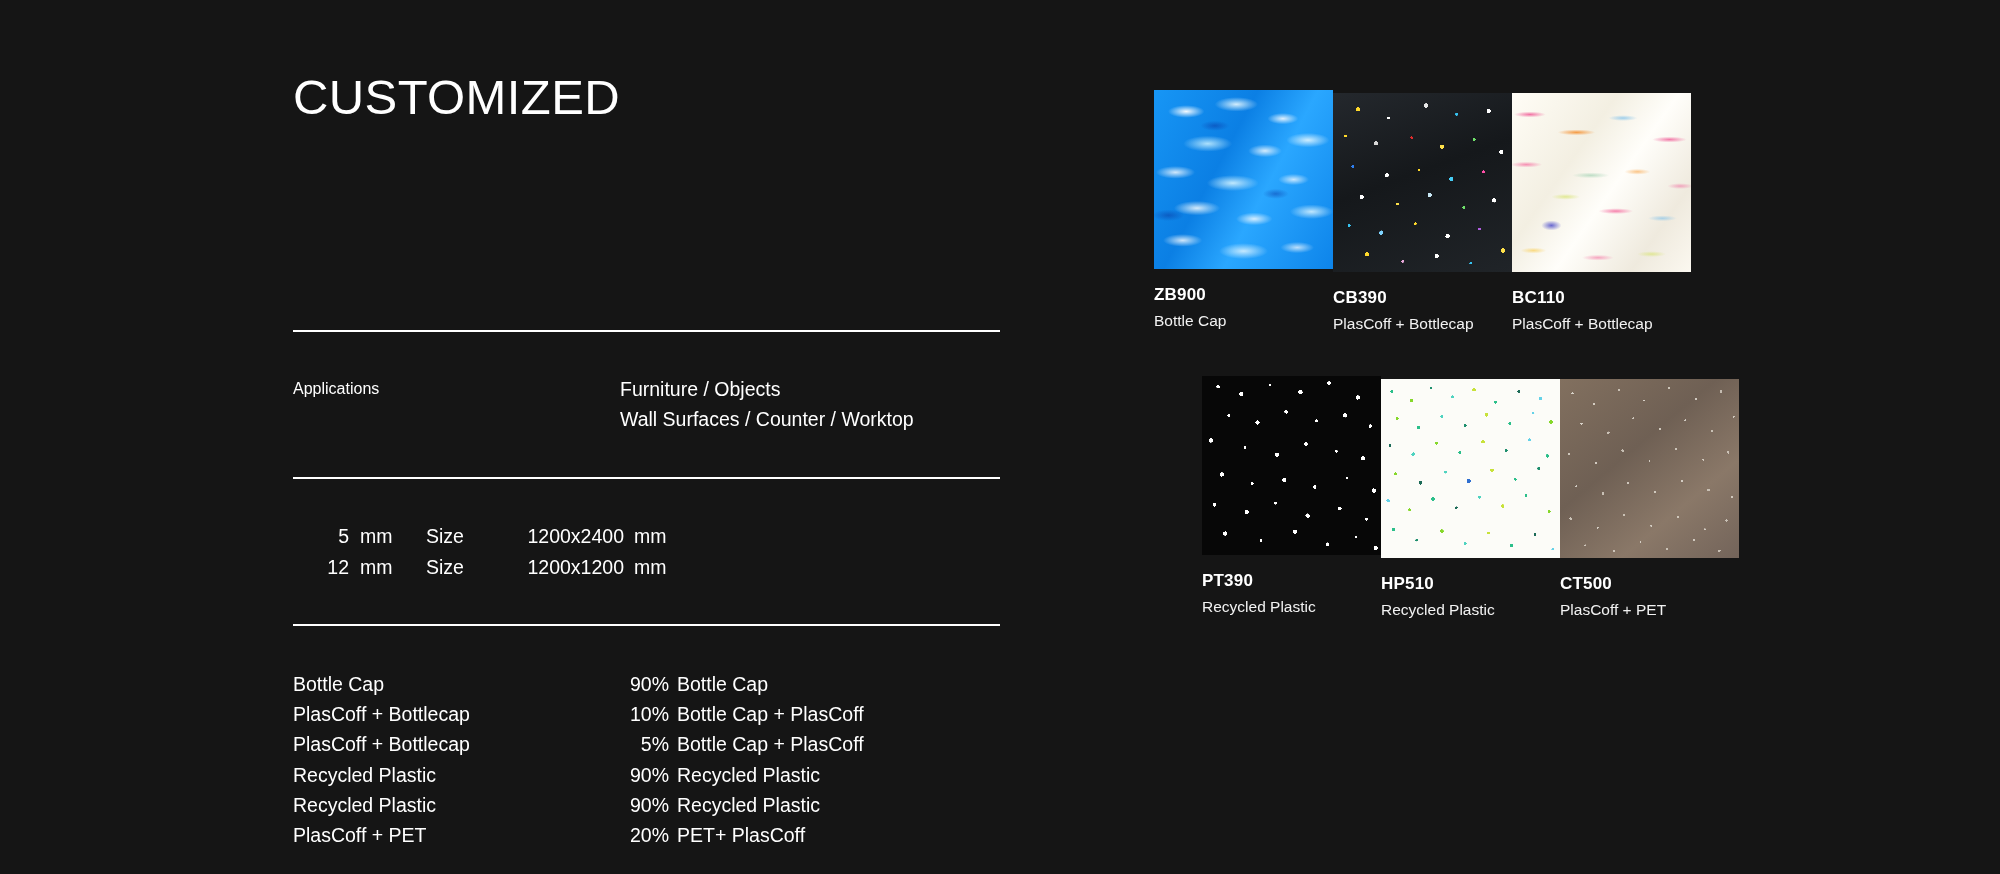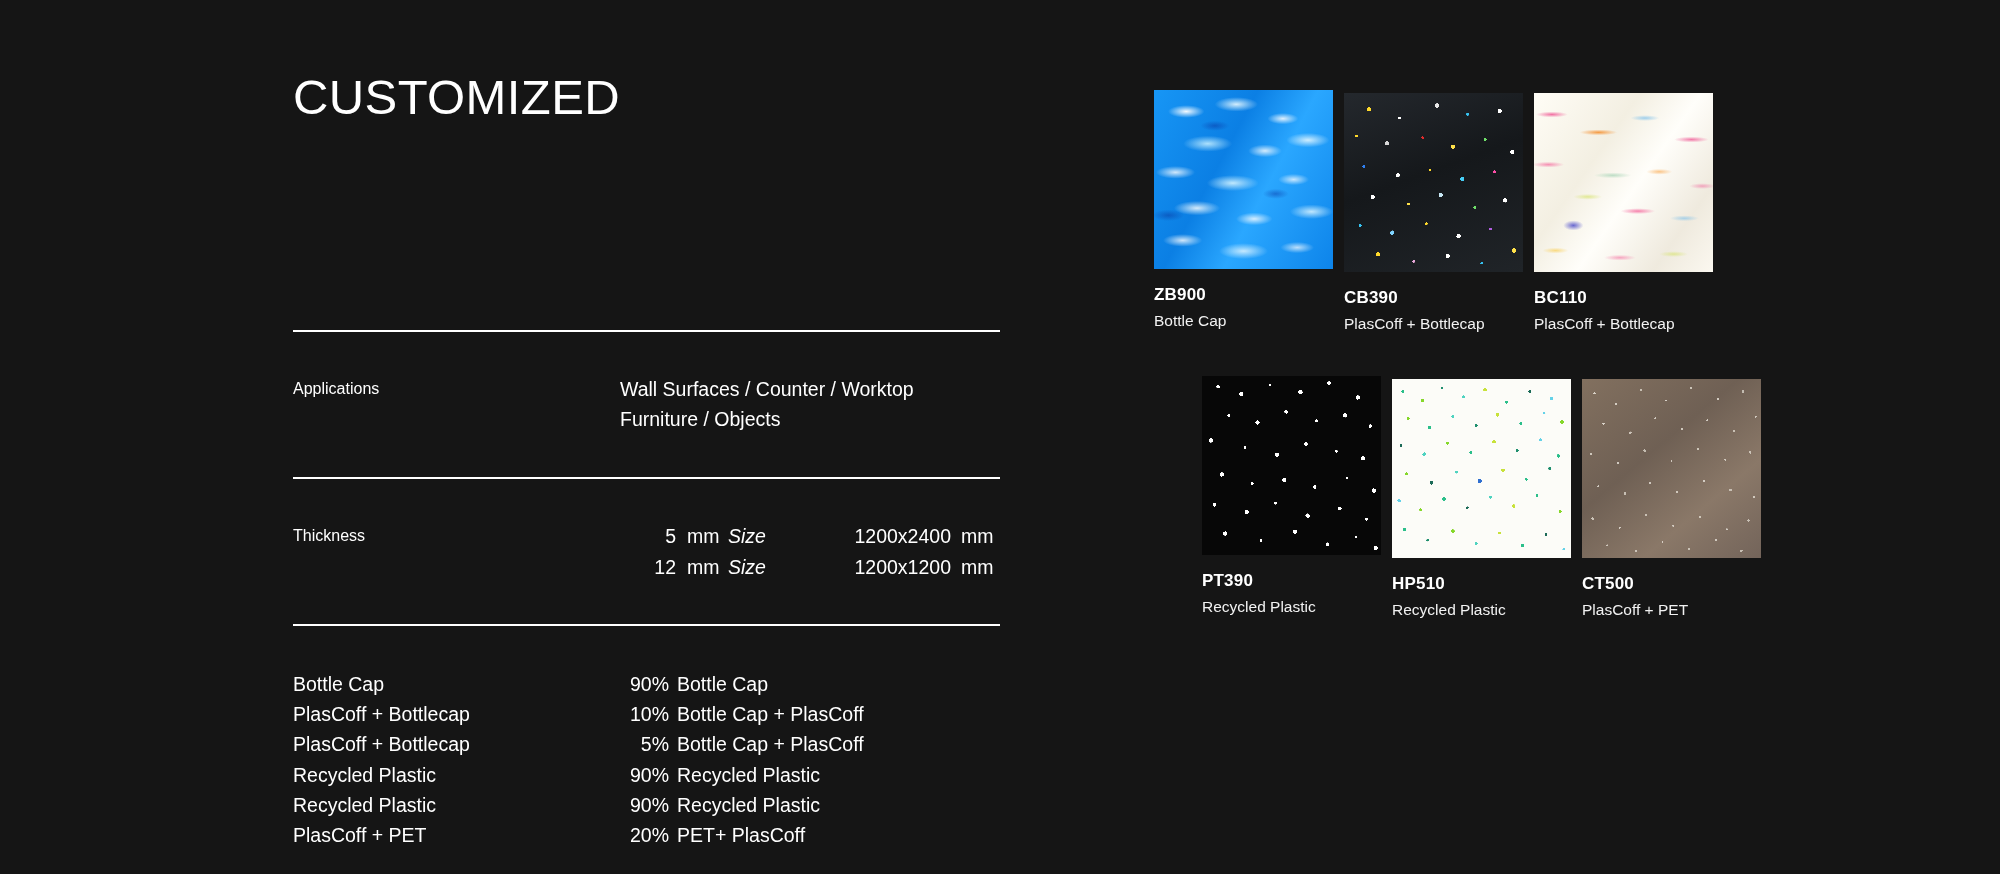--- a/index.html
+++ b/index.html
@@ -93,21 +93,21 @@
   
   .thk-grid {
     display: grid;
     grid-template-columns: 56px 52px 88px 135px auto;
     row-gap: 1px;
     font-size: 19.5px;
     line-height: 30px;
   }
   .thk-grid .num { text-align: right; white-space: nowrap; }
   .thk-grid .unit { text-align: left; padding-left: 11px; white-space: nowrap; }
-  .thk-grid .sizelbl { text-align: left; white-space: nowrap; font-style: italic; }
+  .thk-grid .sizelbl { text-align: center; white-space: nowrap; }
   .thk-grid .dim { text-align: right; white-space: nowrap; }
   .thk-grid .unit2 { text-align: left; padding-left: 10px; white-space: nowrap; }
 
   
   .comp-list {
     padding-top: 43px;
     display: grid;
     grid-template-columns: 320px auto;
     row-gap: 0px;
     font-size: 19.5px;
@@ -126,21 +126,21 @@
   
   .swatch-grid {
     position: absolute;
     left: 1154px;
     top: 90px;
     width: 560px;
   }
 
   .swatch-row {
     display: flex;
-    gap: 11px;
+    gap: 0;
     align-items: flex-start;
   }
   .swatch-row.row2 { margin-top: 41px; margin-left: 48px; }
 
   .swatch-cell { width: 179px; }
   .swatch-cell.c2 { padding-top: 3px; }
   .swatch-cell.c3 { padding-top: 3px; }
 
   .swatch-img {
     width: 179px;
@@ -404,29 +404,28 @@
 
     <h1 class="page-title">CUSTOMIZED</h1>
 
     <div class="spec-table">
 
       <div class="divider"></div>
 
       <div class="row row-applications">
         <div class="row-label">Applications</div>
         <div class="row-value">
+          <span class="line">Furniture / Objects</span>
           <span class="line">Wall Surfaces / Counter / Worktop</span>
-          <span class="line">Furniture / Objects</span>
         </div>
       </div>
 
       <div class="divider"></div>
 
       <div class="row row-thickness">
-        <div class="row-label">Thickness</div>
         <div class="row-value">
           <div class="thk-grid">
 
             <span class="num">5</span>
             <span class="unit">mm</span>
             <span class="sizelbl">Size</span>
             <span class="dim">1200x2400</span>
             <span class="unit2">mm</span>
 
             <span class="num">12</span>

